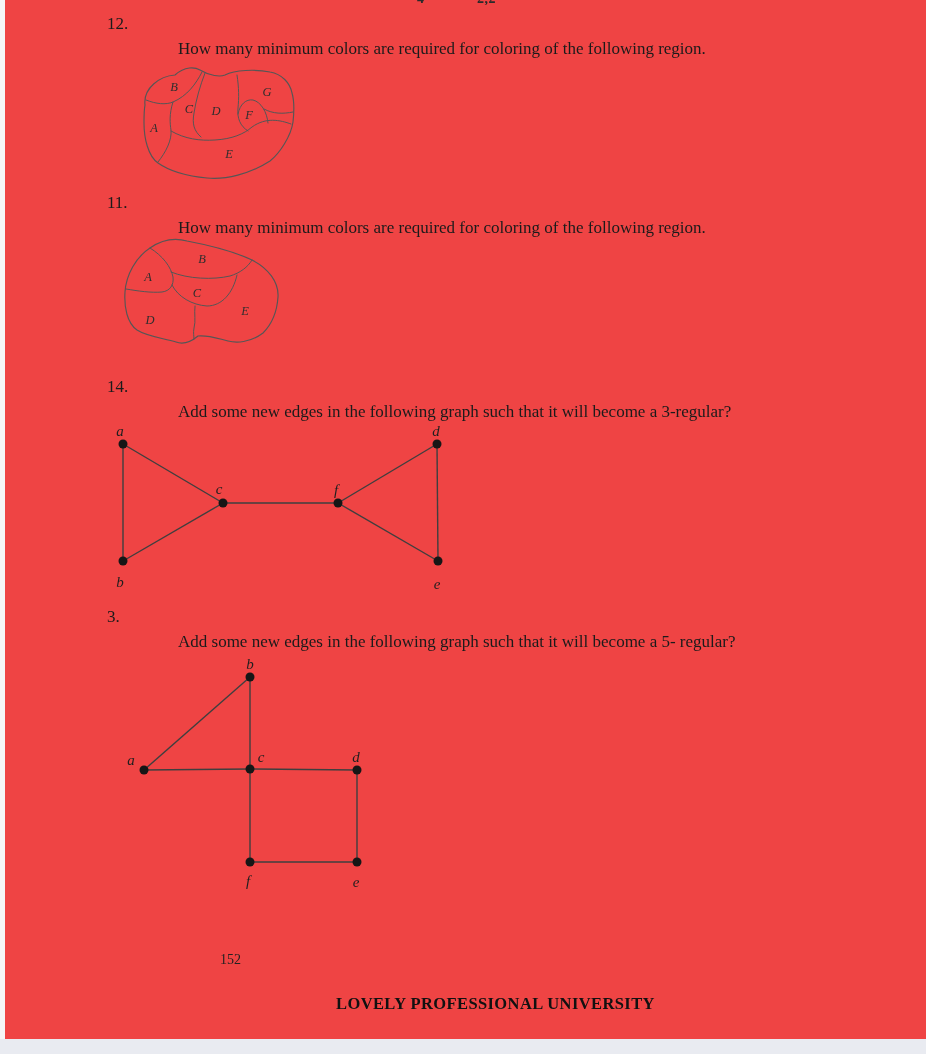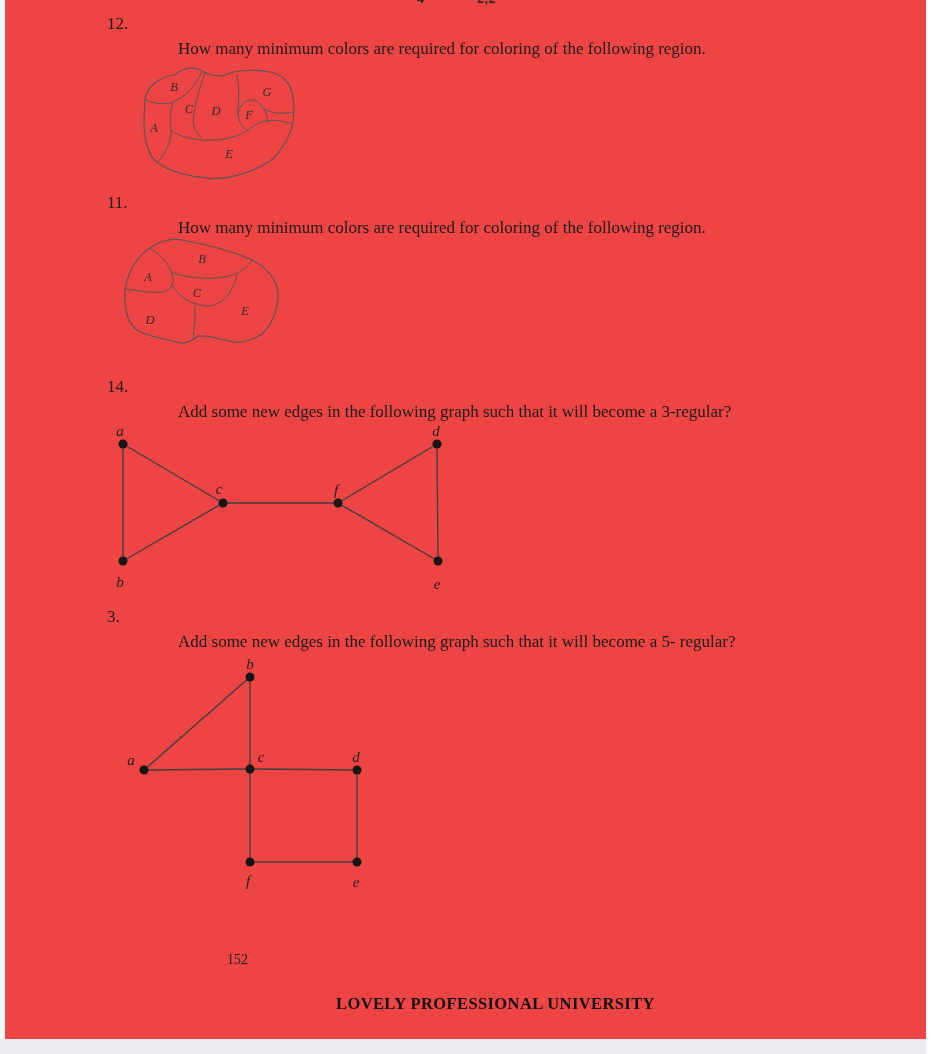--- a/index.html
+++ b/index.html
@@ -32,21 +32,21 @@
 
   .r-line{fill:none;stroke:#565656;stroke-width:1;stroke-linecap:round;}
   .r-outline{stroke-width:1.15;}
   .r-label{font:italic 12.5px "Liberation Serif",serif;fill:#2e2e2e;text-anchor:middle;}
 
   .g-edge{stroke:#3f3f3f;stroke-width:1.4;}
   .g-vertex{fill:#161616;}
   .g-label{font:italic 15px "Liberation Serif",serif;fill:#1f1f1f;text-anchor:middle;}
 
   
-  .footer-page-num{position:absolute;left:227px;top:952px;font-size:14px;color:#222222;}
+  .footer-page-num{position:absolute;left:220px;top:952px;font-size:14px;color:#222222;}
   .footer-univ{position:absolute;left:336px;top:950px;font-size:16.5px;font-weight:700;
                letter-spacing:0.4px;color:#111111;margin-top:44px;}
 </style>
 </head>
 <body>
 
 <div class="page">
 
   <div class="left-strip"></div>
 

